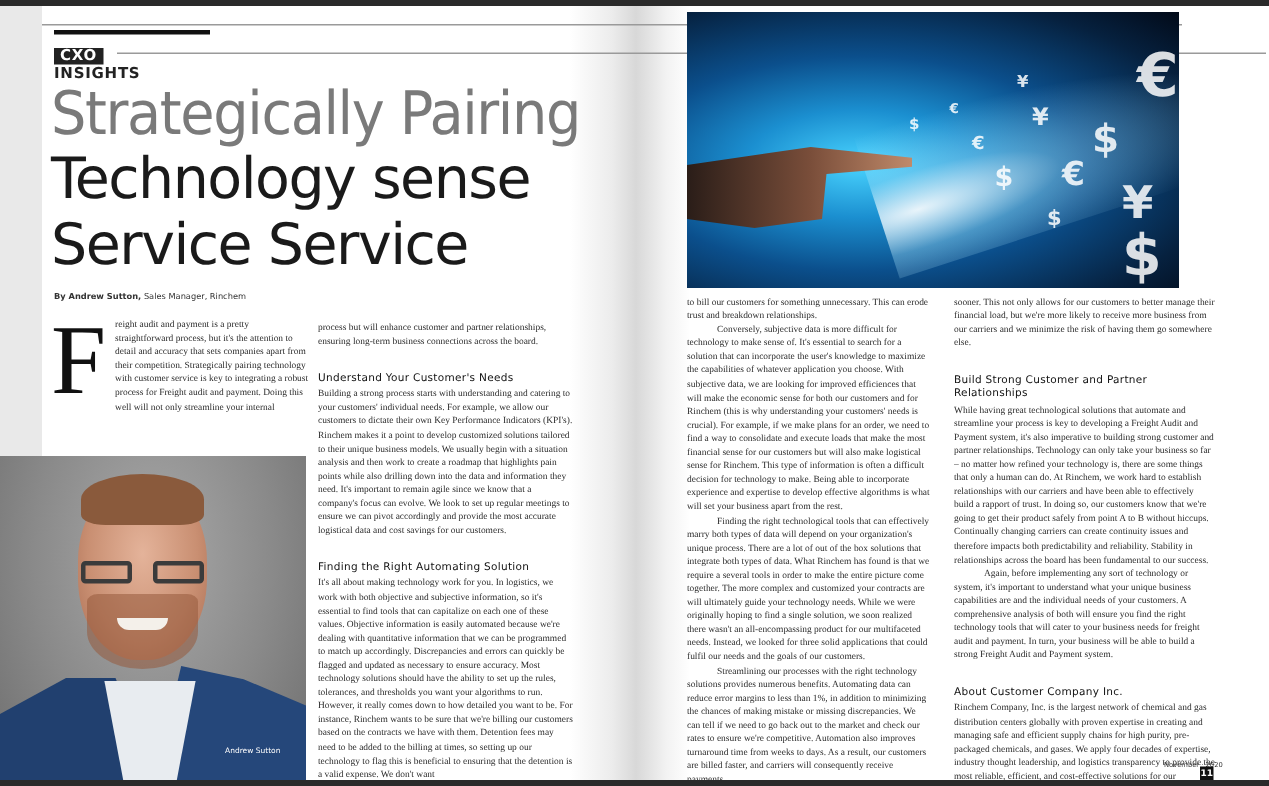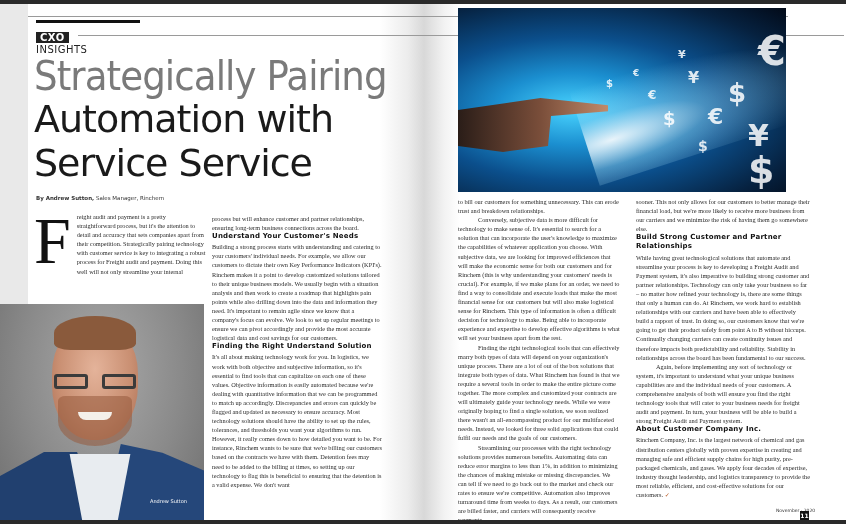--- a/index.html
+++ b/index.html
@@ -12,38 +12,38 @@
   .gutter { position: absolute; left: 380px; top: 0; width: 80px; height: 520px;
     background: linear-gradient(to right, #fff 0%, #ececec 35%, #d8d8d8 55%, #f2f2f2 80%, #fff 100%); }
   .page-right { position: absolute; left: 440px; top: 0; width: 406px; height: 520px; background: #fff; }
 
   .rule { position: absolute; height: 1px; background: #9a9a9a; }
   .rule.thick { height: 3px; background: #111; }
 
   .cxo-badge { position: absolute; left: 36px; top: 28px; background: #222; color: #fff;
     font-family: "DejaVu Sans", sans-serif; font-weight: bold; font-size: 10px; padding: 0 4px; letter-spacing: 0.5px; }
   .insights { position: absolute; left: 36px; top: 40px; font-family: "DejaVu Sans", sans-serif;
-    font-weight: normal; font-size: 10px; color: #222; letter-spacing: 0.5px; text-align: right; }
+    font-weight: bold; font-size: 10px; color: #222; letter-spacing: 0.5px; text-align: right; }
 
   .title { position: absolute; left: 34px; font-family: "DejaVu Sans", sans-serif; letter-spacing: -1px; line-height: 1; white-space: nowrap; }
   .title.l1 { top: 52px; font-size: 40px; color: #7a7a7a; transform: scaleX(0.93); transform-origin: left; }
   .title.l2 { top: 96px; font-size: 38px; color: #1a1a1a; }
   .title.l3 { top: 140px; font-size: 38px; color: #1a1a1a; }
 
   .byline { position: absolute; left: 36px; top: 191px; font-family: "DejaVu Sans", sans-serif; font-size: 5.5px; color: #333; }
   .byline b { font-weight: bold; }
 
   .body-text { font-size: 6.3px; line-height: 9.1px; color: #2b2b2b; text-align: left; }
   .body-text p { margin: 0; }
   .body-text p.indent { text-indent: 20px; }
 
   .col { position: absolute; }
   .dropcap { float: left; font-family: "Liberation Serif", serif; font-size: 66px; line-height: 54px; margin: 2px 6px 0 -2px; color: #111; }
 
-  .section-head { font-family: "DejaVu Sans", sans-serif; font-weight: bold; font-size: 7px; color: #111; margin: 0 0 1px; letter-spacing: 0.2px; }
+  .section-head { font-family: "DejaVu Sans", sans-serif; font-weight: normal; font-size: 7px; color: #111; margin: 16px 0 1px; letter-spacing: 0.2px; }
 
   .portrait { position: absolute; left: 0; top: 300px; width: 204px; height: 224px; overflow: hidden;
     background: radial-gradient(ellipse at 50% 30%, #a9a9a9 0%, #8a8a8a 55%, #6d6d6d 100%); }
   .portrait .head { position: absolute; left: 52px; top: 18px; width: 86px; height: 118px; border-radius: 44% 44% 46% 46%;
     background: radial-gradient(ellipse at 50% 40%, #e4b39a 0%, #c98f72 60%, #a86c52 100%); }
   .portrait .hair { position: absolute; left: 54px; top: 12px; width: 82px; height: 34px; border-radius: 50% 50% 20% 20%; background: #8a5a3c; }
   .portrait .beard { position: absolute; left: 58px; top: 92px; width: 74px; height: 50px; border-radius: 10% 10% 50% 50%; background: rgba(150,90,60,0.55); }
   .portrait .glasses { position: absolute; left: 54px; top: 70px; width: 82px; height: 16px; }
   .portrait .glasses span { position: absolute; top: 0; width: 34px; height: 15px; border: 3px solid #3b3b3b; border-radius: 3px; }
   .portrait .glasses .g1 { left: 0; } .portrait .glasses .g2 { right: 0; }
@@ -78,21 +78,21 @@
   <div class="gutter"></div>
 
   <div class="rule" style="left:28px; top:12px; width:760px;"></div>
   <div class="rule thick" style="left:36px; top:16px; width:104px;"></div>
   <div class="rule" style="left:78px; top:31px; width:766px;"></div>
 
   <div class="cxo-badge">CXO</div>
   <div class="insights">INSIGHTS</div>
 
   <div class="title l1">Strategically Pairing</div>
-  <div class="title l2">Automation with</div>
+  <div class="title l2">Technology sense</div>
   <div class="title l3">Service Service</div>
 
   <div class="byline">
     <b>By Andrew Sutton,</b>
     <span>Sales Manager, Rinchem</span>
   </div>
 
   <div class="col body-text" style="left:36px; top:208px; width:170px;">
     <span class="dropcap">F</span>
     <p>reight audit and payment is a pretty straightforward process, but it's the attention to detail and accuracy that sets companies apart from their competition. Strategically pairing technology with customer service is key to integrating a robust process for Freight audit and payment. Doing this well will not only streamline your internal</p>
@@ -110,21 +110,21 @@
         <span class="g2"></span>
       </div>
     <div class="smile"></div>
     <div class="caption">Andrew Sutton</div>
   </div>
 
   <div class="col body-text" style="left:212px; top:210px; width:170px;">
     <p>process but will enhance customer and partner relationships, ensuring long-term business connections across the board.</p>
     <div class="section-head">Understand Your Customer's Needs</div>
     <p>Building a strong process starts with understanding and catering to your customers' individual needs. For example, we allow our customers to dictate their own Key Performance Indicators (KPI's). Rinchem makes it a point to develop customized solutions tailored to their unique business models. We usually begin with a situation analysis and then work to create a roadmap that highlights pain points while also drilling down into the data and information they need. It's important to remain agile since we know that a company's focus can evolve. We look to set up regular meetings to ensure we can pivot accordingly and provide the most accurate logistical data and cost savings for our customers.</p>
-    <div class="section-head">Finding the Right Understand Solution</div>
+    <div class="section-head">Finding the Right Automating Solution</div>
     <p>It's all about making technology work for you. In logistics, we work with both objective and subjective information, so it's essential to find tools that can capitalize on each one of these values. Objective information is easily automated because we're dealing with quantitative information that we can be programmed to match up accordingly. Discrepancies and errors can quickly be flagged and updated as necessary to ensure accuracy. Most technology solutions should have the ability to set up the rules, tolerances, and thresholds you want your algorithms to run. However, it really comes down to how detailed you want to be. For instance, Rinchem wants to be sure that we're billing our customers based on the contracts we have with them. Detention fees may need to be added to the billing at times, so setting up our technology to flag this is beneficial to ensuring that the detention is a valid expense. We don't want</p>
   </div>
 
   <div class="hero">
     <div class="beam"></div>
     <div class="hand"></div>
     <span class="sym" style="left:148px; top:70px; font-size:10px;">$</span>
     <span class="sym" style="left:175px; top:60px; font-size:9px;">€</span>
     <span class="sym" style="left:230px; top:60px; font-size:16px;">¥</span>
     <span class="sym" style="left:205px; top:100px; font-size:18px;">$</span>

